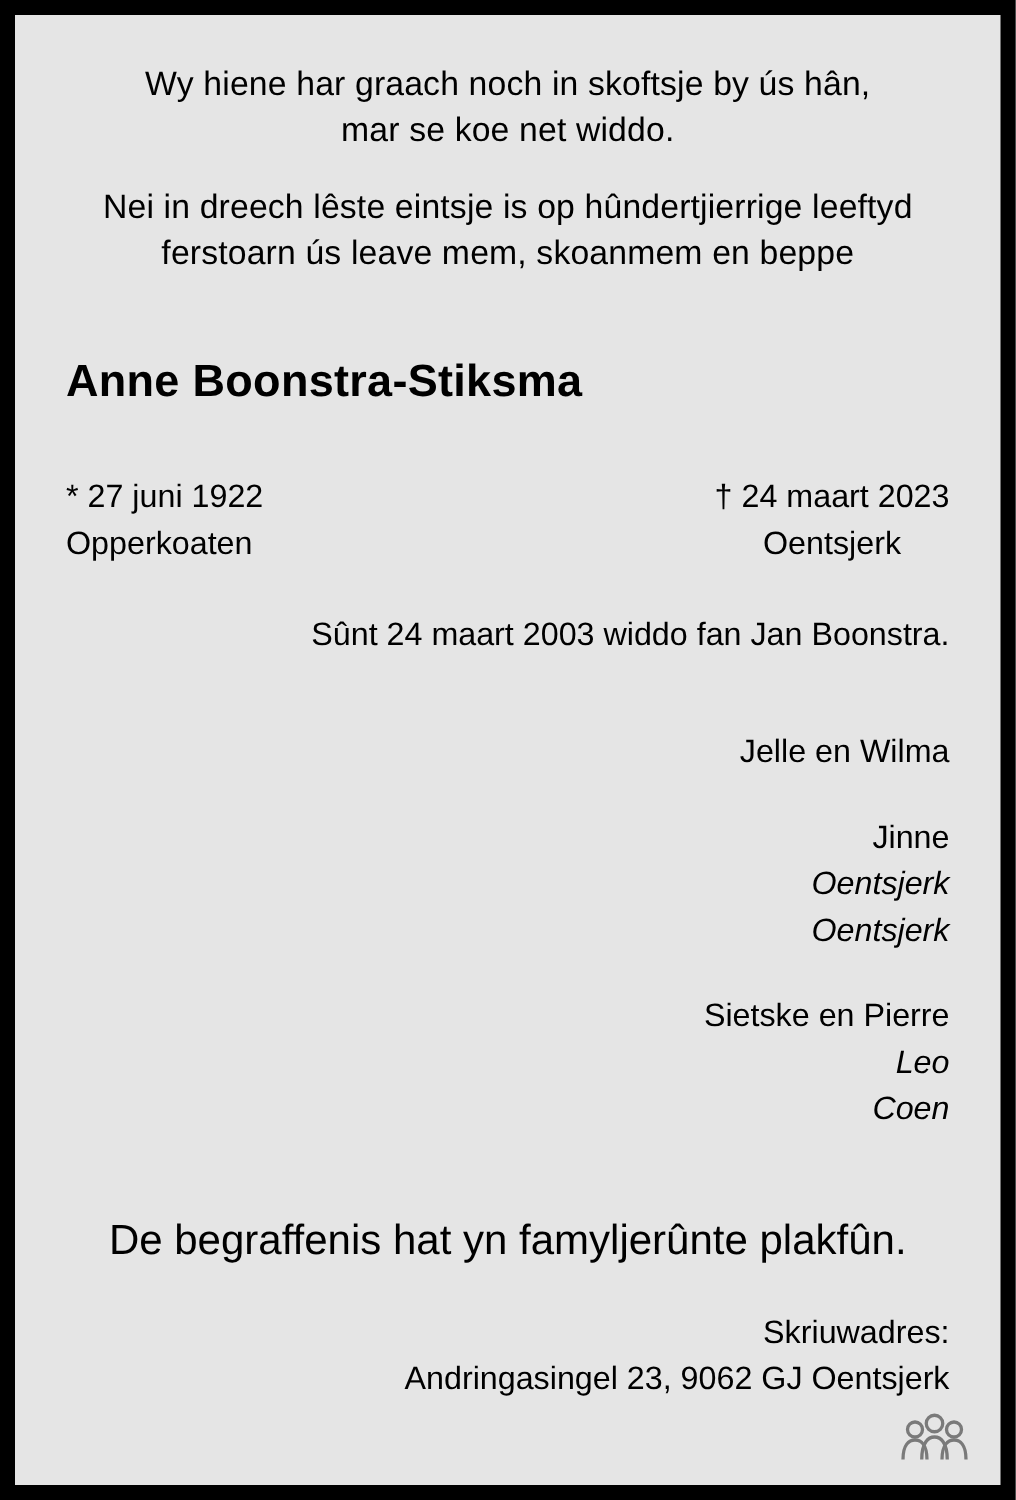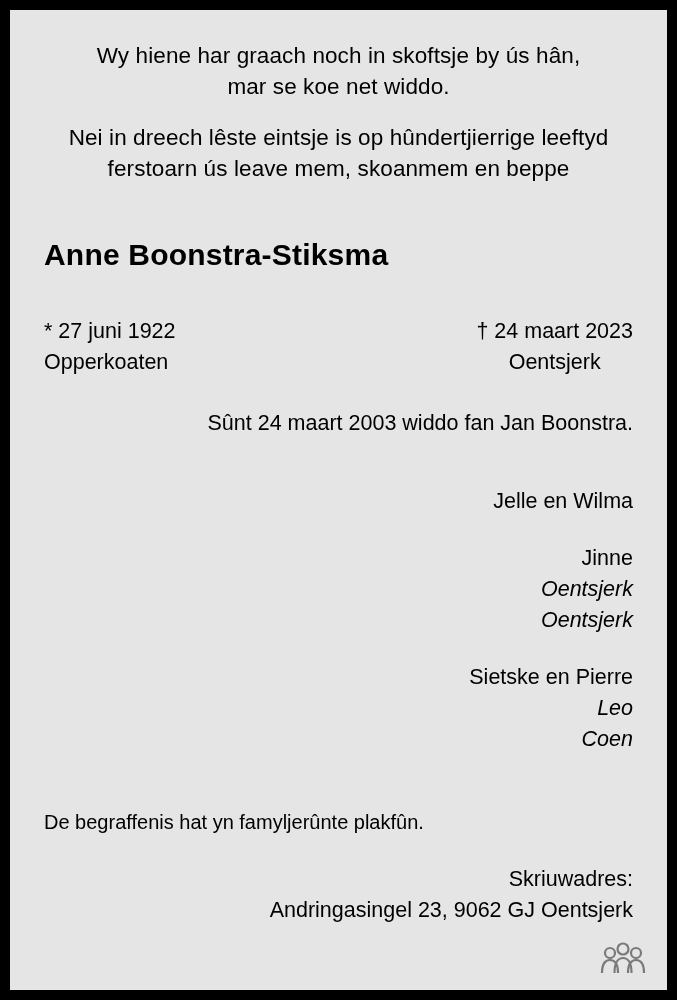--- a/index.html
+++ b/index.html
@@ -79,21 +79,22 @@
   }
   .fam-main {
     display: block;
   }
   .fam-child {
     display: block;
     font-style: italic;
     margin-left: 36px;
   }
   .funeral {
-    font-size: 20px;
+    text-align: center;
+    font-size: 28px;
     margin-top: 56px;
   }
   .address {
     text-align: right;
     font-size: 21.5px;
     line-height: 31px;
     margin-top: 30px;
   }
   .address .line {
     display: block;

